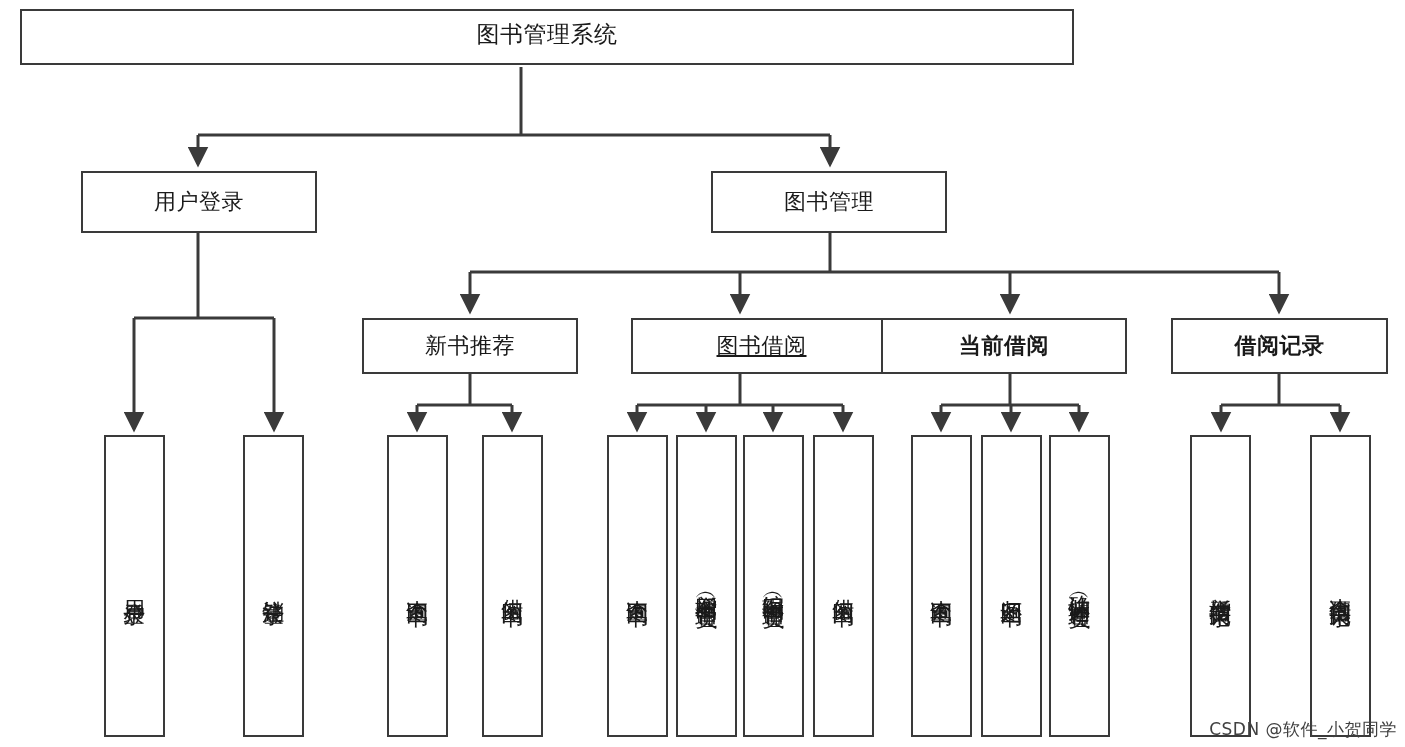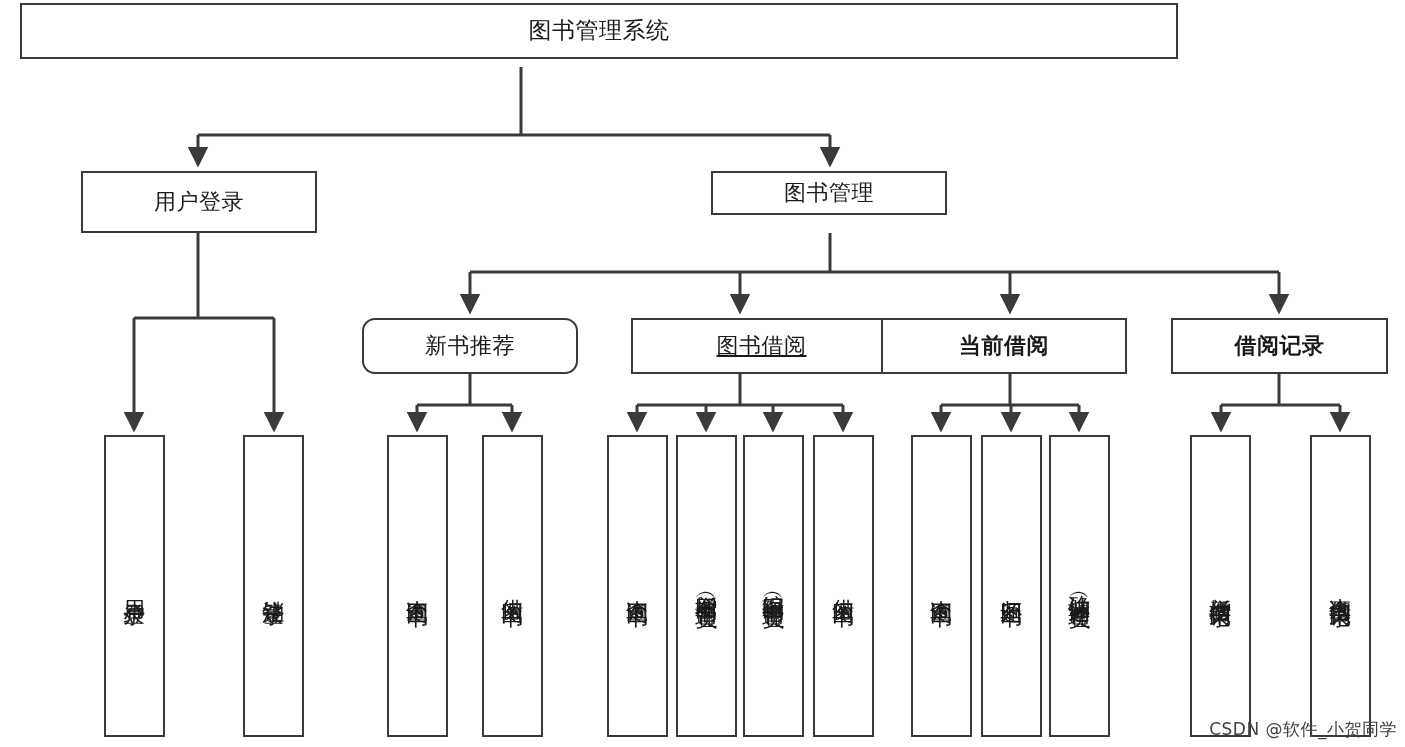--- a/index.html
+++ b/index.html
@@ -121,33 +121,33 @@
       <path d="M 1011 405 L 1011 429" marker-end="url(#arrow)"></path>
       <path d="M 1079 405 L 1079 429" marker-end="url(#arrow)"></path>
 
       <path d="M 1279 374 L 1279 405"></path>
       <path d="M 1221 405 L 1340 405"></path>
       <path d="M 1221 405 L 1221 429" marker-end="url(#arrow)"></path>
       <path d="M 1340 405 L 1340 429" marker-end="url(#arrow)"></path>
     </g>
   </svg>
 
-  <div class="node root horizontal" style="left:20px; top:3px; width:1158px; height:56px;">
+  <div class="node root horizontal" style="left:20px; top:9px; width:1054px; height:56px;font-family:Liberation Mono, monospace;">
     <span class="node-label">图书管理系统</span>
   </div>
 
   <div class="node horizontal" style="left:81px; top:171px; width:236px; height:62px;">
     <span class="node-label">用户登录</span>
   </div>
 
-  <div class="node horizontal" style="left:711px; top:171px; width:236px; height:44px;">
+  <div class="node horizontal" style="left:711px; top:171px; width:236px; height:62px;">
     <span class="node-label">图书管理</span>
   </div>
 
-  <div class="node horizontal" style="left:362px; top:318px; width:216px; height:56px;border-radius:13px;">
+  <div class="node horizontal" style="left:362px; top:318px; width:216px; height:56px;">
     <span class="node-label">新书推荐</span>
   </div>
 
   <div class="node horizontal" style="left:631px; top:318px; width:261px; height:56px;text-decoration:underline;">
     <span class="node-label">图书借阅</span>
   </div>
 
   <div class="node horizontal" style="left:881px; top:318px; width:246px; height:56px;font-weight:bold;">
     <span class="node-label">当前借阅</span>
   </div>

